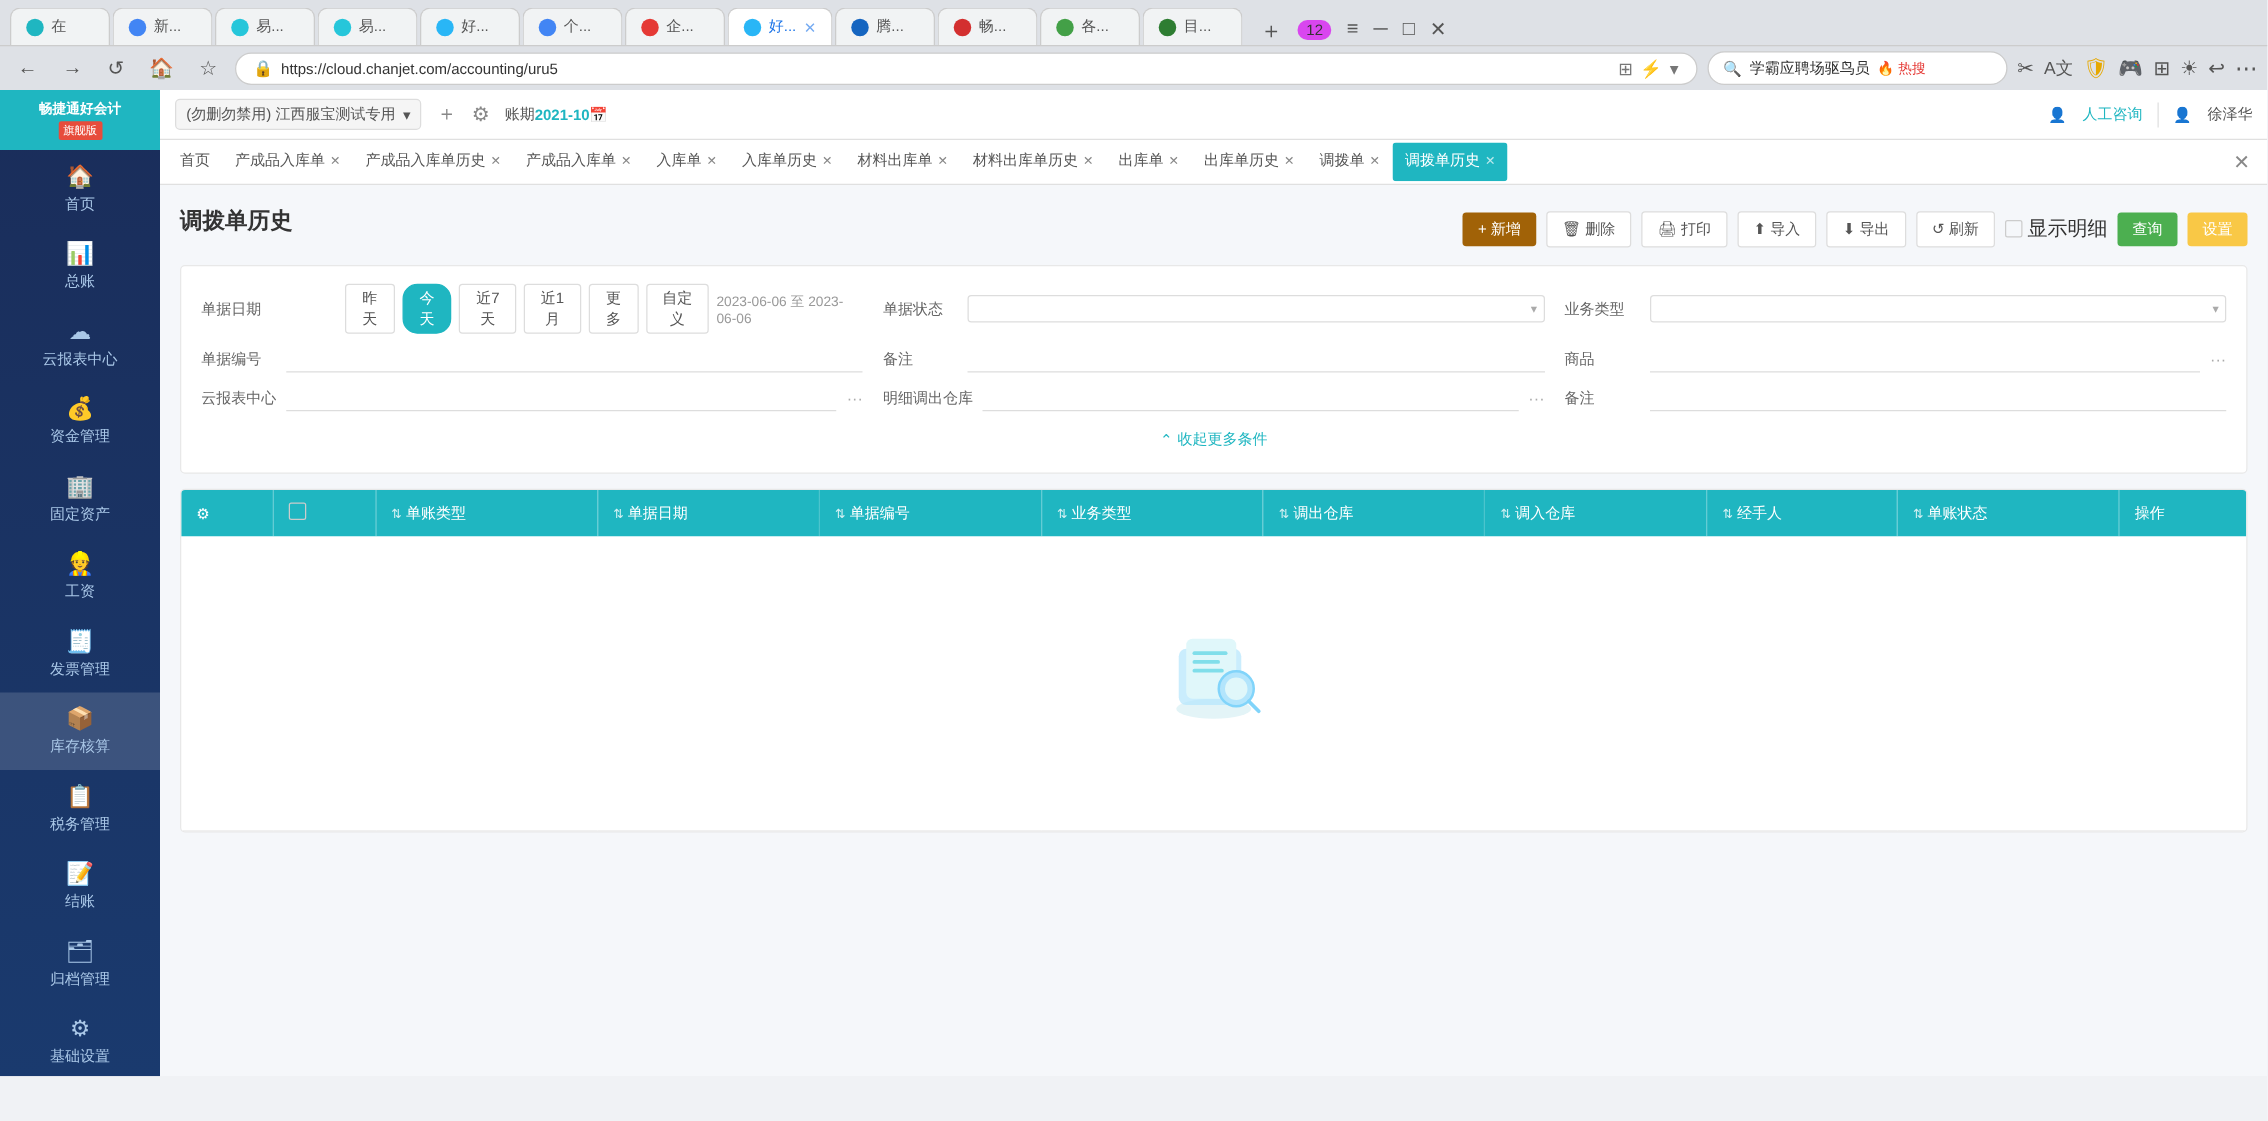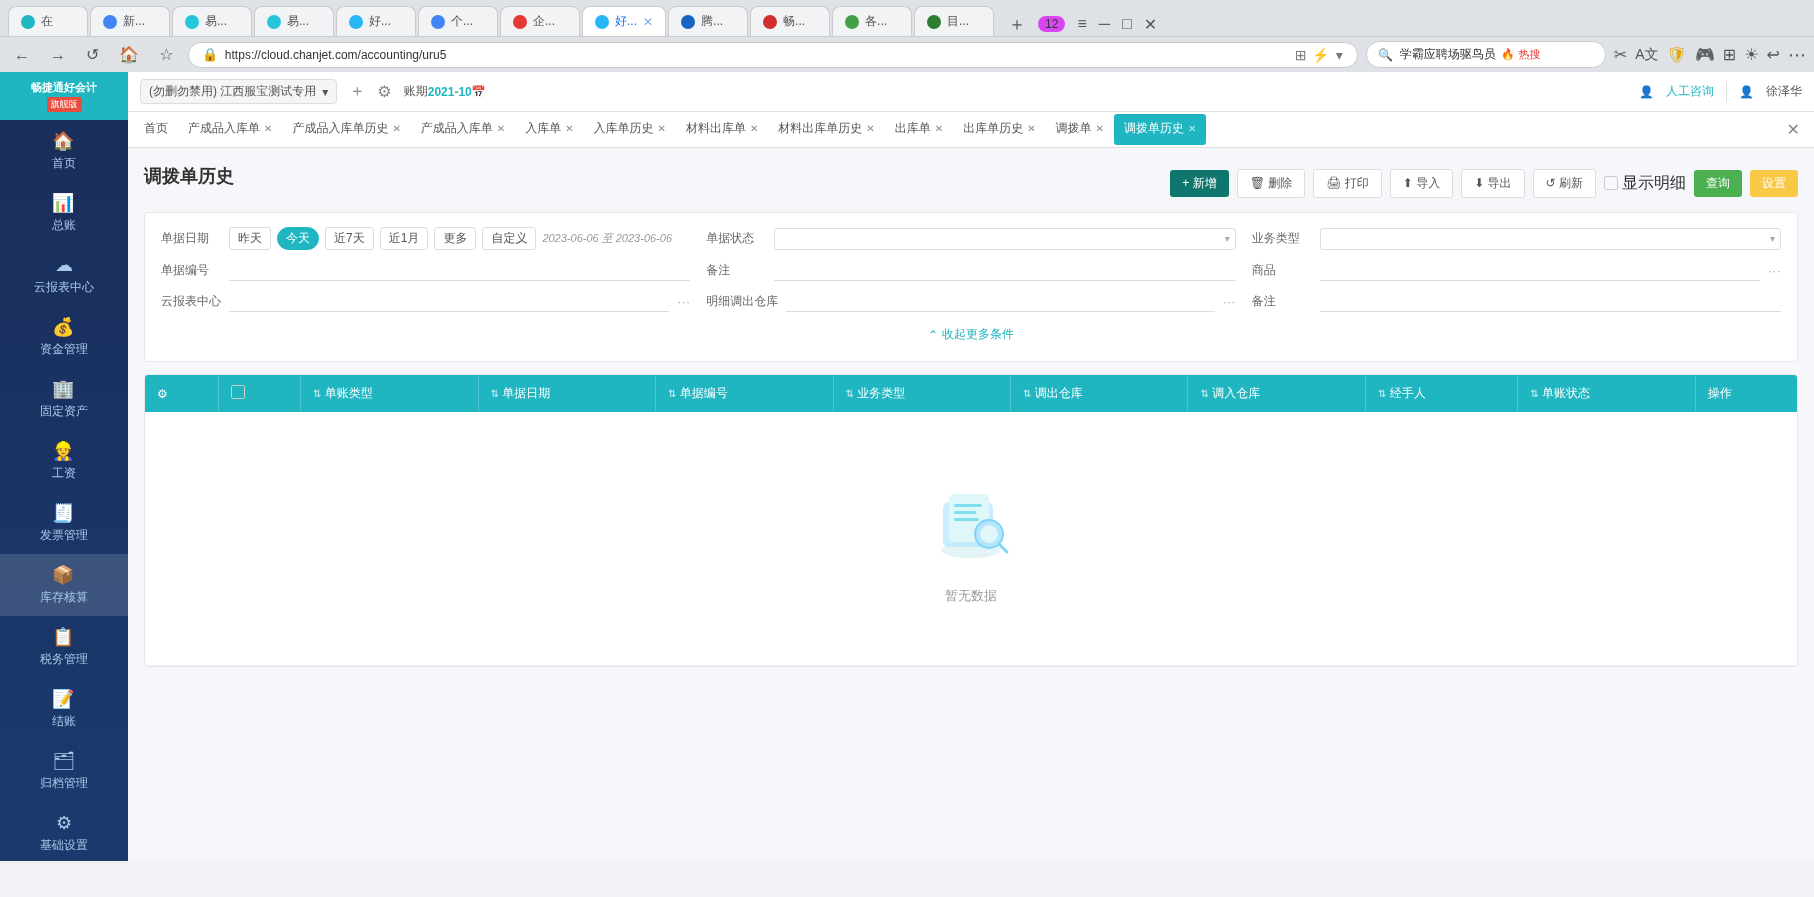--- a/index.html
+++ b/index.html
@@ -39,37 +39,37 @@
     .tab-bar { background: #fff; border-bottom: 1px solid #e0e0e0; display: flex; align-items: center; padding: 0 6px; height: 36px; overflow: hidden; }
     .page-tab { padding: 6px 10px; font-size: 12px; color: #555; cursor: pointer; white-space: nowrap; display: flex; align-items: center; gap: 4px; border-bottom: 2px solid transparent; }
     .page-tab.active { color: #fff; background: #1fb6c1; border-radius: 3px; }
     .page-tab .tab-close-btn { font-size: 10px; opacity: 0.7; }
     .tab-bar-close { margin-left: auto; font-size: 16px; cursor: pointer; color: #888; padding: 0 8px; }
 
     
     .page-content { flex: 1; overflow-y: auto; padding: 16px; background: #f5f7fa; }
     .page-title { font-size: 18px; font-weight: bold; color: #333; margin-bottom: 14px; }
     .btn { padding: 5px 12px; border: none; border-radius: 3px; cursor: pointer; font-size: 12px; display: flex; align-items: center; gap: 4px; }
-    .btn-primary { background: #0f766e; color: #fff; }
+    .btn-primary { background: #a16207; color: #fff; }
     .btn-default { background: #fff; color: #555; border: 1px solid #ddd; }
     .btn-green { background: #4caf50; color: #fff; }
     .btn-yellow { background: #f9c846; color: #fff; }
 
     
     .filter-panel { background: #fff; border: 1px solid #e8e8e8; border-radius: 4px; padding: 14px 16px; margin-bottom: 12px; }
     .filter-row { display: flex; align-items: center; gap: 16px; margin-bottom: 10px; }
     .filter-row:last-child { margin-bottom: 0; }
     .filter-item { display: flex; align-items: center; gap: 8px; flex: 1; }
     .filter-label { font-size: 12px; color: #666; white-space: nowrap; min-width: 60px; }
     .filter-input { border: none; border-bottom: 1px solid #ddd; padding: 3px 6px; font-size: 12px; flex: 1; outline: none; }
     .filter-select { border: 1px solid #ddd; border-radius: 3px; padding: 3px 24px 3px 6px; font-size: 12px; background: #fff; flex: 1; min-width: 160px; appearance: none; }
-    .date-filter { display: flex; align-items: center; gap: 6px; }
+    .date-filter { display: flex; align-items: center; gap: 6px; margin-left: 47px; }
     .date-btn { padding: 2px 8px; border: 1px solid #ddd; border-radius: 3px; font-size: 12px; cursor: pointer; background: #fff; color: #555; }
     .date-btn.active { background: #1fb6c1; color: #fff; border-color: #1fb6c1; border-radius: 12px; }
-    .date-range-text { font-size: 11px; color: #999; font-style: italic; }
+    .date-range-text { font-size: 11px; color: #999; }
     .collapse-btn { display: flex; align-items: center; gap: 4px; color: #1fb6c1; cursor: pointer; font-size: 12px; }
     .filter-dots { color: #aaa; cursor: pointer; }
     .collapse-row { display: flex; justify-content: center; padding: 4px 0; }
 
     
     .data-table-wrap { background: #fff; border: 1px solid #e8e8e8; border-radius: 4px; overflow: hidden; }
     .data-table { width: 100%; border-collapse: collapse; }
     .data-table thead { background: #1fb6c1; }
     .data-table thead th { color: #fff; padding: 10px 12px; font-size: 12px; font-weight: normal; text-align: left; border-right: 1px solid rgba(255,255,255,0.2); white-space: nowrap; }
     .data-table thead th:last-child { border-right: none; }
@@ -466,21 +466,20 @@
                       <rect x="22" y="30" width="50" height="45" rx="6" fill="#b3e5fc" opacity="0.7"></rect>
                       <rect x="28" y="22" width="40" height="48" rx="5" fill="#e0f7fa"></rect>
                       <rect x="33" y="32" width="28" height="3" rx="1.5" fill="#80deea"></rect>
                       <rect x="33" y="39" width="22" height="3" rx="1.5" fill="#80deea"></rect>
                       <rect x="33" y="46" width="25" height="3" rx="1.5" fill="#80deea"></rect>
                       <circle cx="68" cy="62" r="14" fill="#b3e5fc" stroke="#81d4fa" stroke-width="2"></circle>
                       <circle cx="68" cy="62" r="9" fill="#e0f7fa"></circle>
                       <line x1="78" y1="72" x2="86" y2="80" stroke="#81d4fa" stroke-width="3" stroke-linecap="round"></line>
                     </svg>
                   </div>
-                  <div class="empty-text">暂无数据</div>
                 </div>
               </td>
             </tr>
           </tbody>
         </table>
       </div>
 
     </div>
   </div>
 </div>

